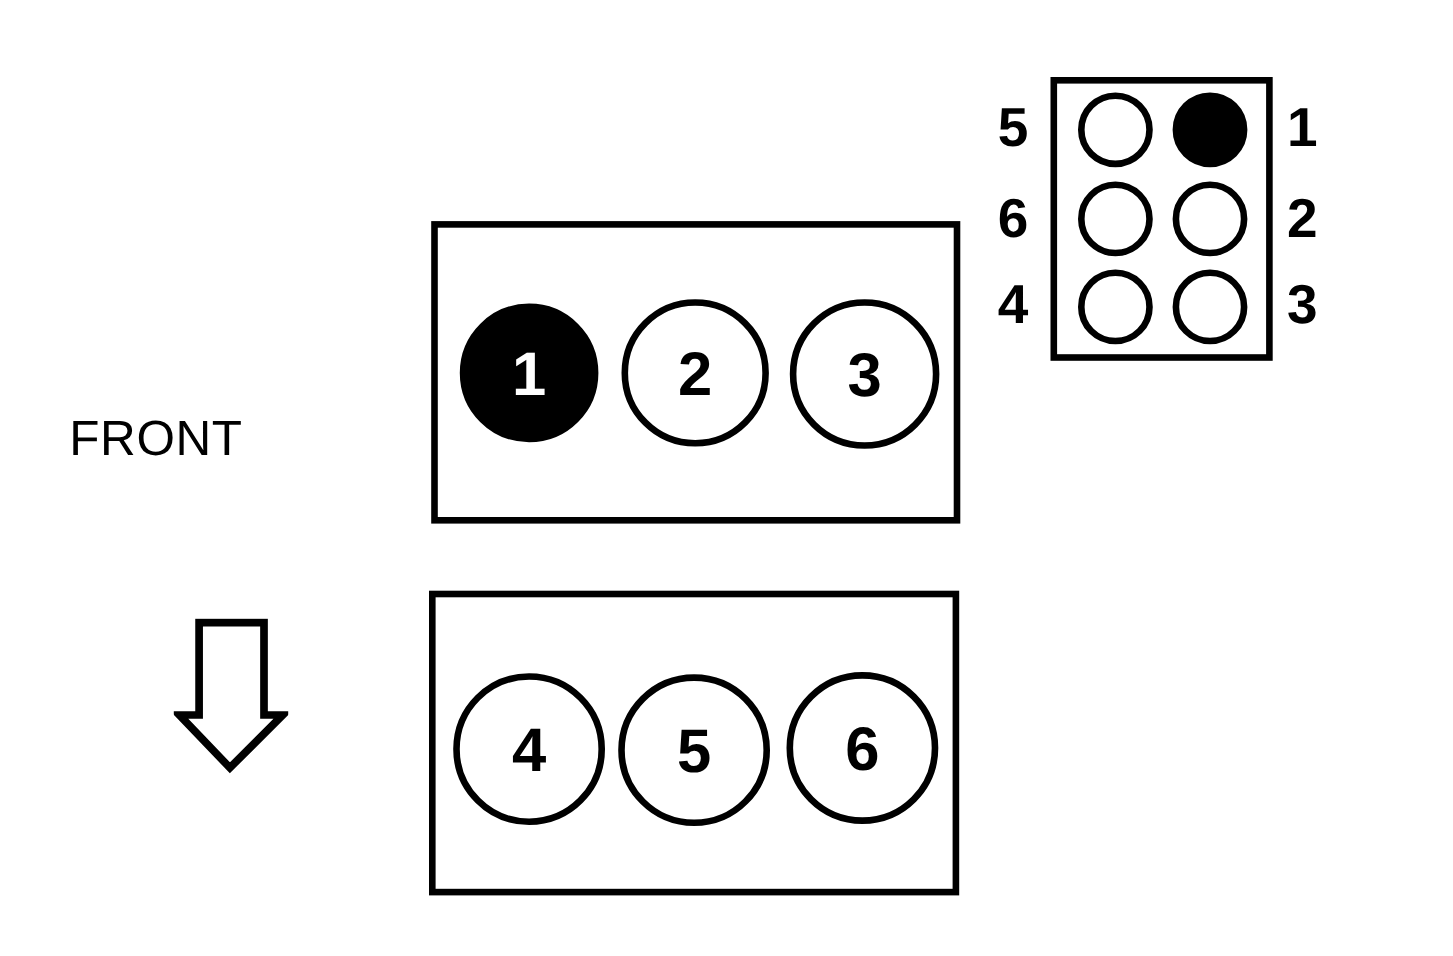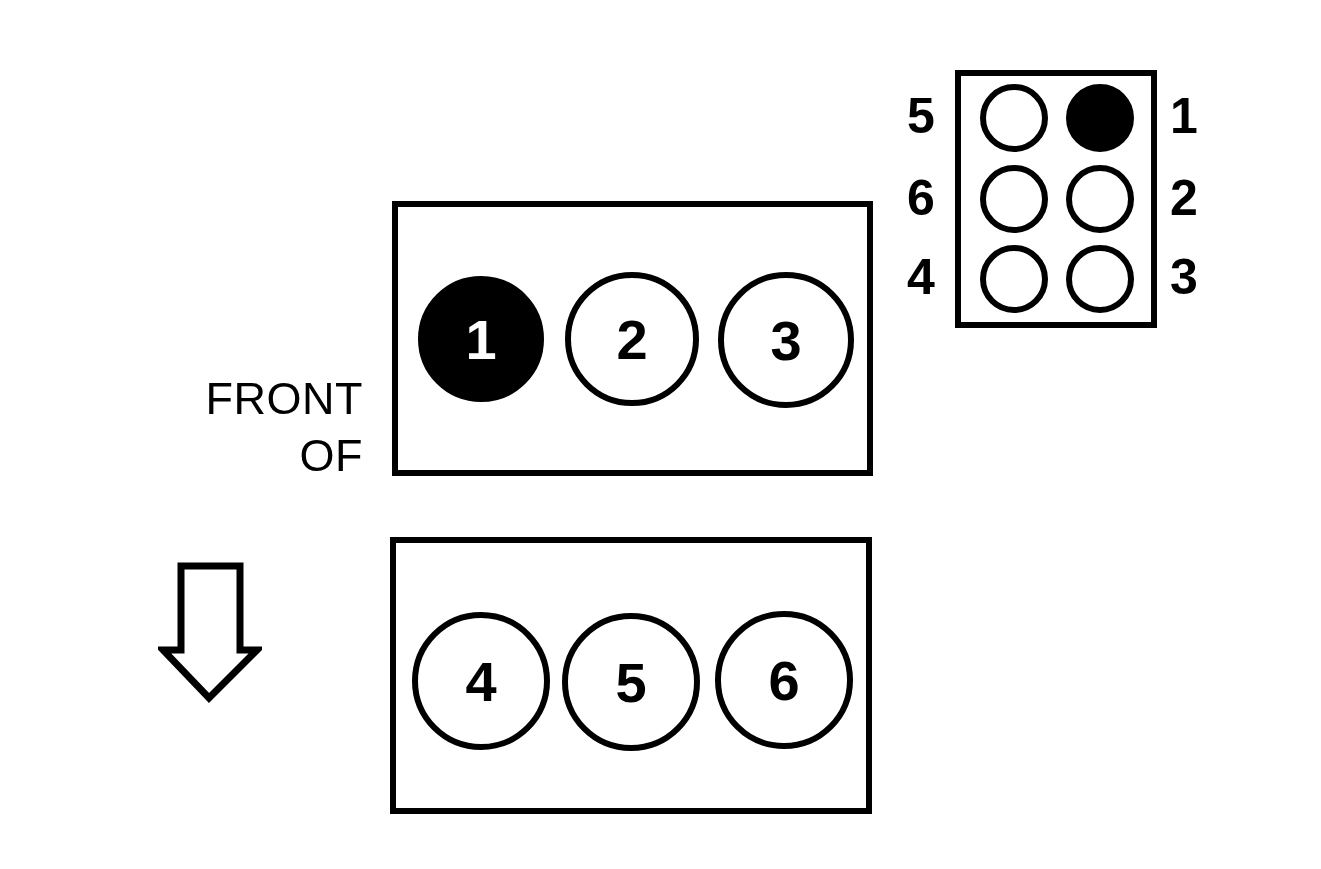--- a/index.html
+++ b/index.html
@@ -13,21 +13,21 @@
     background: #ffffff;
     overflow: hidden;
   }
 
   
   .front-label {
     position: absolute;
     left: 63px;
     top: 370px;
     width: 300px;
-    text-align: right;
+    text-align: left;
     font-size: 45px;
     line-height: 57px;
     font-weight: normal;
     letter-spacing: 0.5px;
     color: #000;
   }
 
   
   .front-arrow {
     position: absolute;
@@ -110,21 +110,20 @@
   .cl-row2  { top: 170px; }
   .cl-row3  { top: 249px; }
 </style>
 </head>
 <body>
 
 <div class="canvas">
 
   <div class="front-label">
     <div>FRONT</div>
-    <div>OF</div>
   </div>
 
   <svg class="front-arrow" viewBox="0 0 104 142" aria-hidden="true">
     <polygon points="23,4 82,4 82,88 99,88 51,136 5,88 23,88" fill="#ffffff" stroke="#000000" stroke-width="7" stroke-linejoin="miter"></polygon>
   </svg>
 
   <div class="bank bank-top">
     <div class="cyl cyl-1 filled">1</div>
     <div class="cyl cyl-2">2</div>
     <div class="cyl cyl-3">3</div>

